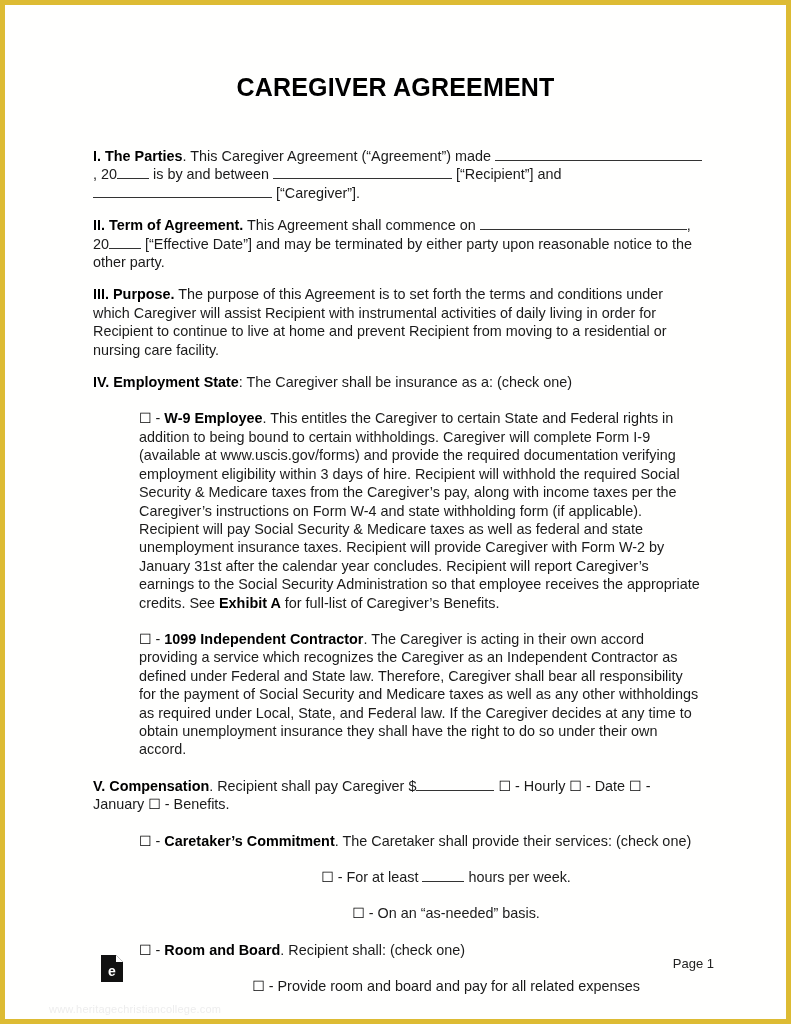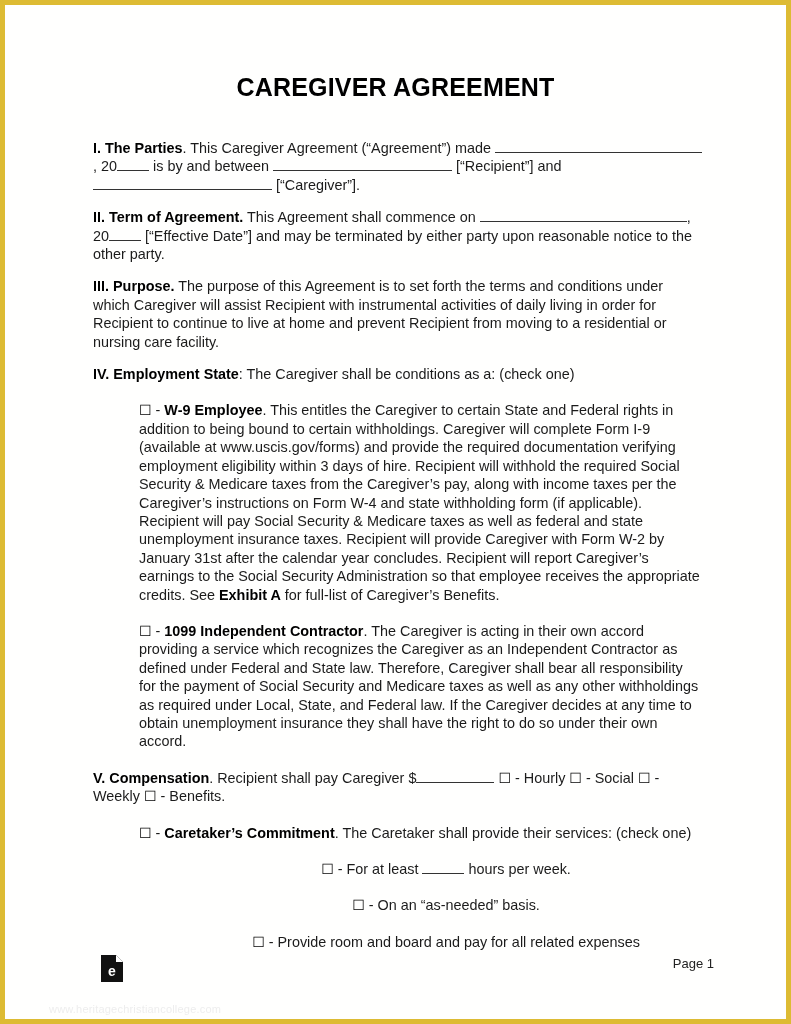--- a/index.html
+++ b/index.html
@@ -32,21 +32,21 @@
     top: 68px;
     text-align: center;
     font-size: 25px;
     font-weight: bold;
     color: #000000;
     letter-spacing: 0.2px;
   }
   .body-area {
     position: absolute;
     left: 88px;
-    top: 134px;
+    top: 142px;
     width: 610px;
   }
   p.block {
     margin: 0 0 14px 0;
     font-size: 14.4px;
     line-height: 18.4px;
     color: #1b1b1b;
     text-align: left;
   }
   p.lvl0 { margin-left: 0px;  width: 610px; }
@@ -116,51 +116,54 @@
 
       <p class="block lvl0">
         <b>II. Term of Agreement.</b><span> This Agreement shall commence on </span><span class="blank blank-xl"></span><span>, 20</span><span class="blank blank-xs"></span><span> [“Effective Date”] and may be terminated by either party upon reasonable notice to the other party.</span>
       </p>
 
       <p class="block lvl0">
         <b>III. Purpose.</b><span> The purpose of this Agreement is to set forth the terms and conditions under which Caregiver will assist Recipient with instrumental activities of daily living in order for Recipient to continue to live at home and prevent Recipient from moving to a residential or nursing care facility.</span>
       </p>
 
       <p class="block lvl0 gap-lg">
-        <b>IV. Employment State</b><span>: The Caregiver shall be conditions as a: (check one)</span>
+        <b>IV. Employment State</b><span>: The Caregiver shall be insurance as a: (check one)</span>
       </p>
 
       <p class="block lvl1 gap-lg">
         <span class="cb">☐</span> - <b>W-9 Employee</b><span>. This entitles the Caregiver to certain State and Federal rights in addition to being bound to certain withholdings. Caregiver will complete Form I-9 (available at www.uscis.gov/forms) and provide the required documentation verifying employment eligibility within 3 days of hire. Recipient will withhold the required Social Security &amp; Medicare taxes from the Caregiver’s pay, along with income taxes per the Caregiver’s instructions on Form W-4 and state withholding form (if applicable). Recipient will pay Social Security &amp; Medicare taxes as well as federal and state unemployment insurance taxes. Recipient will provide Caregiver with Form W-2 by January 31st after the calendar year concludes. Recipient will report Caregiver’s earnings to the Social Security Administration so that employee receives the appropriate credits. See </span><b>Exhibit A</b><span> for full-list of Caregiver’s Benefits.</span>
       </p>
 
       <p class="block lvl1 gap-lg">
         <span class="cb">☐</span> - <b>1099 Independent Contractor</b><span>. The Caregiver is acting in their own accord providing a service which recognizes the Caregiver as an Independent Contractor as defined under Federal and State law. Therefore, Caregiver shall bear all responsibility for the payment of Social Security and Medicare taxes as well as any other withholdings as required under Local, State, and Federal law. If the Caregiver decides at any time to obtain unemployment insurance they shall have the right to do so under their own accord.</span>
       </p>
 
       <p class="block lvl0 gap-lg">
         <b>V. Compensation</b><span>. Recipient shall pay Caregiver $</span><span class="blank blank-md"></span>
         <span class="cb">☐</span> - <span>Hourly</span>
-        <span class="cb">☐</span> - <span>Social</span>
-        <span class="cb">☐</span> - <span>Weekly</span>
+        <span class="cb">☐</span> - <span>Date</span>
+        <span class="cb">☐</span> - <span>January</span>
         <span class="cb">☐</span> - <span>Benefits</span><span>.</span>
       </p>
 
       <p class="block lvl1 gap-lg">
         <span class="cb">☐</span> - <b>Caretaker’s Commitment</b><span>. The Caretaker shall provide their services: (check one)</span>
       </p>
 
       <p class="block lvl2 gap-lg">
         <span class="cb">☐</span> - <span>For at least </span><span class="blank blank-sm"></span><span> hours per week.</span>
       </p>
 
       <p class="block lvl2 gap-lg">
         <span class="cb">☐</span> - <span>On an “as-needed” basis.</span>
       </p>
 
+      <p class="block lvl1 gap-lg">
+        <span class="cb">☐</span> - <b>Room and Board</b><span>. Recipient shall: (check one)</span>
+      </p>
 
       <p class="block lvl2">
         <span class="cb">☐</span> - <span>Provide room and board and pay for all related expenses</span>
       </p>
 
     </div>
 
     <svg class="footer-logo" viewBox="0 0 22 27">
       <path d="M0 0 H15 L22 7 V27 H0 Z" fill="#111111"></path>
       <path d="M15 0 L22 7 H15 Z" fill="#ffffff"></path>

